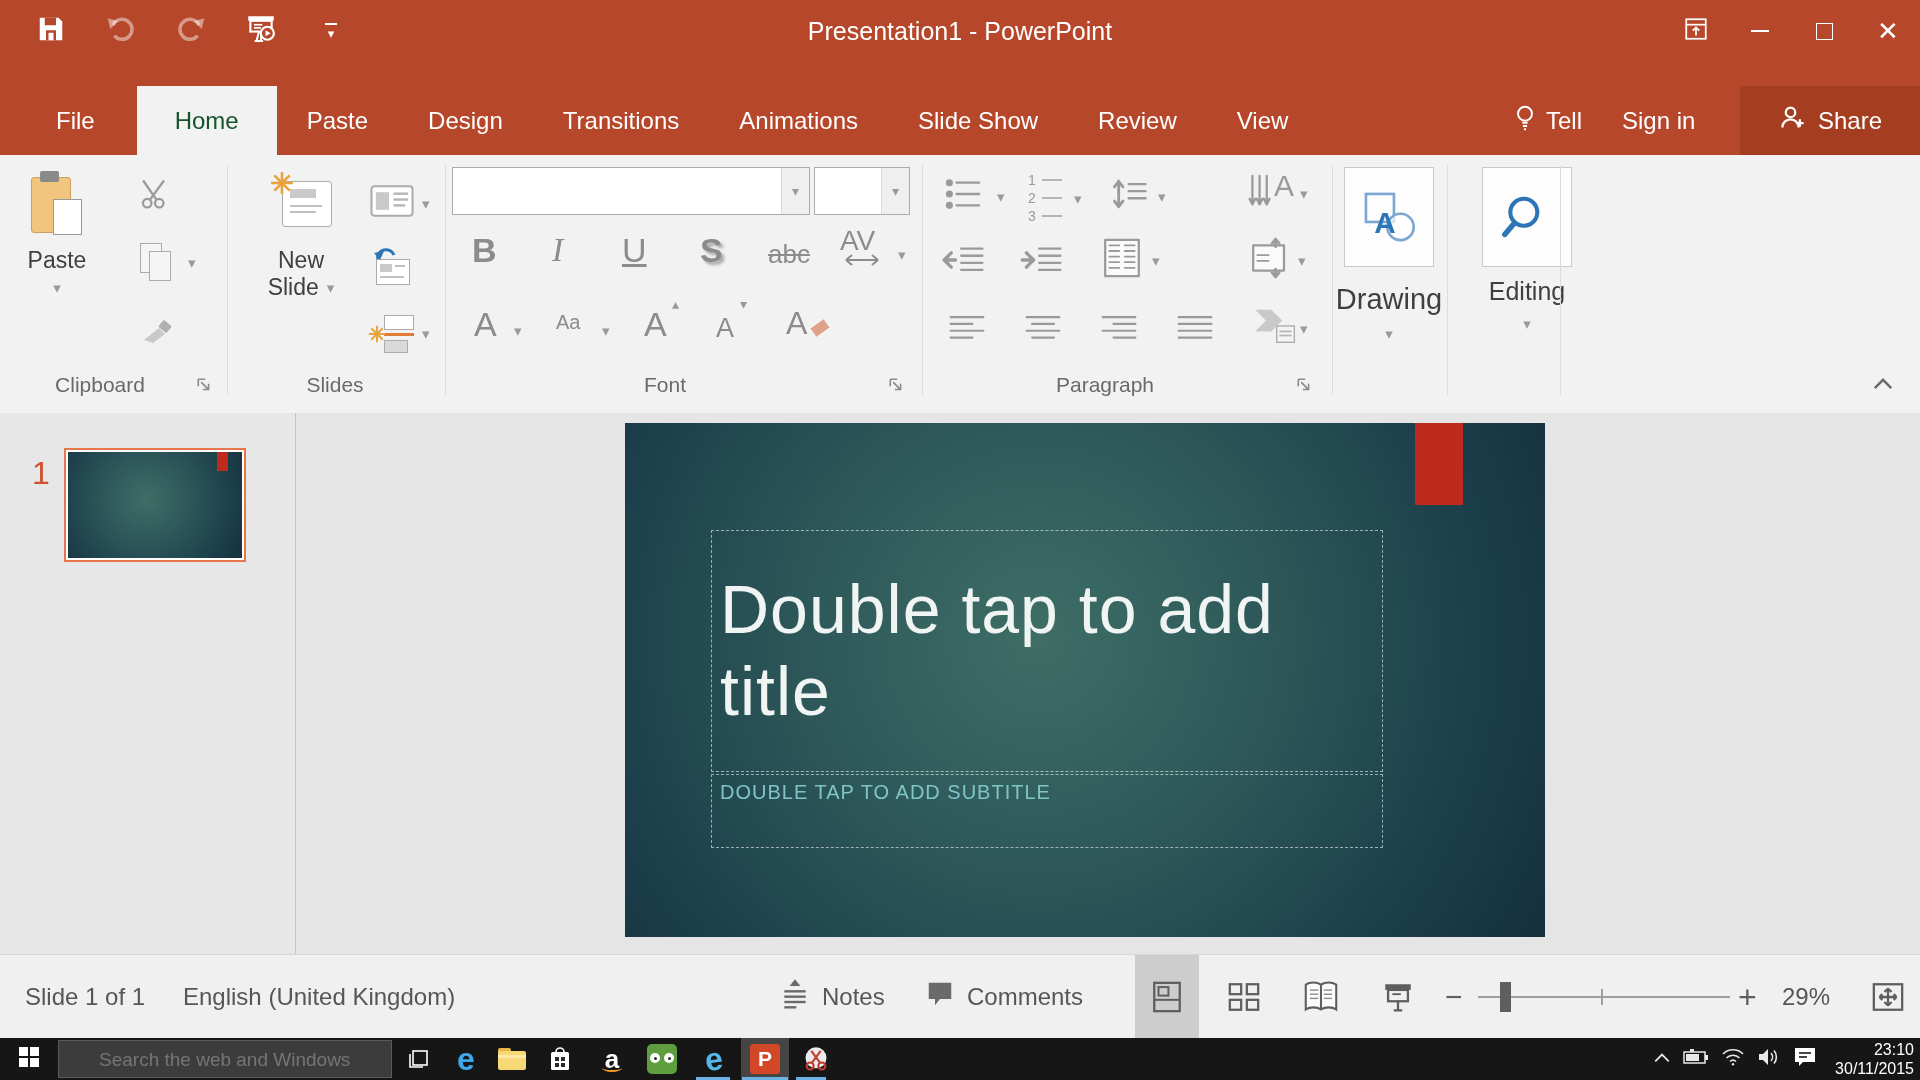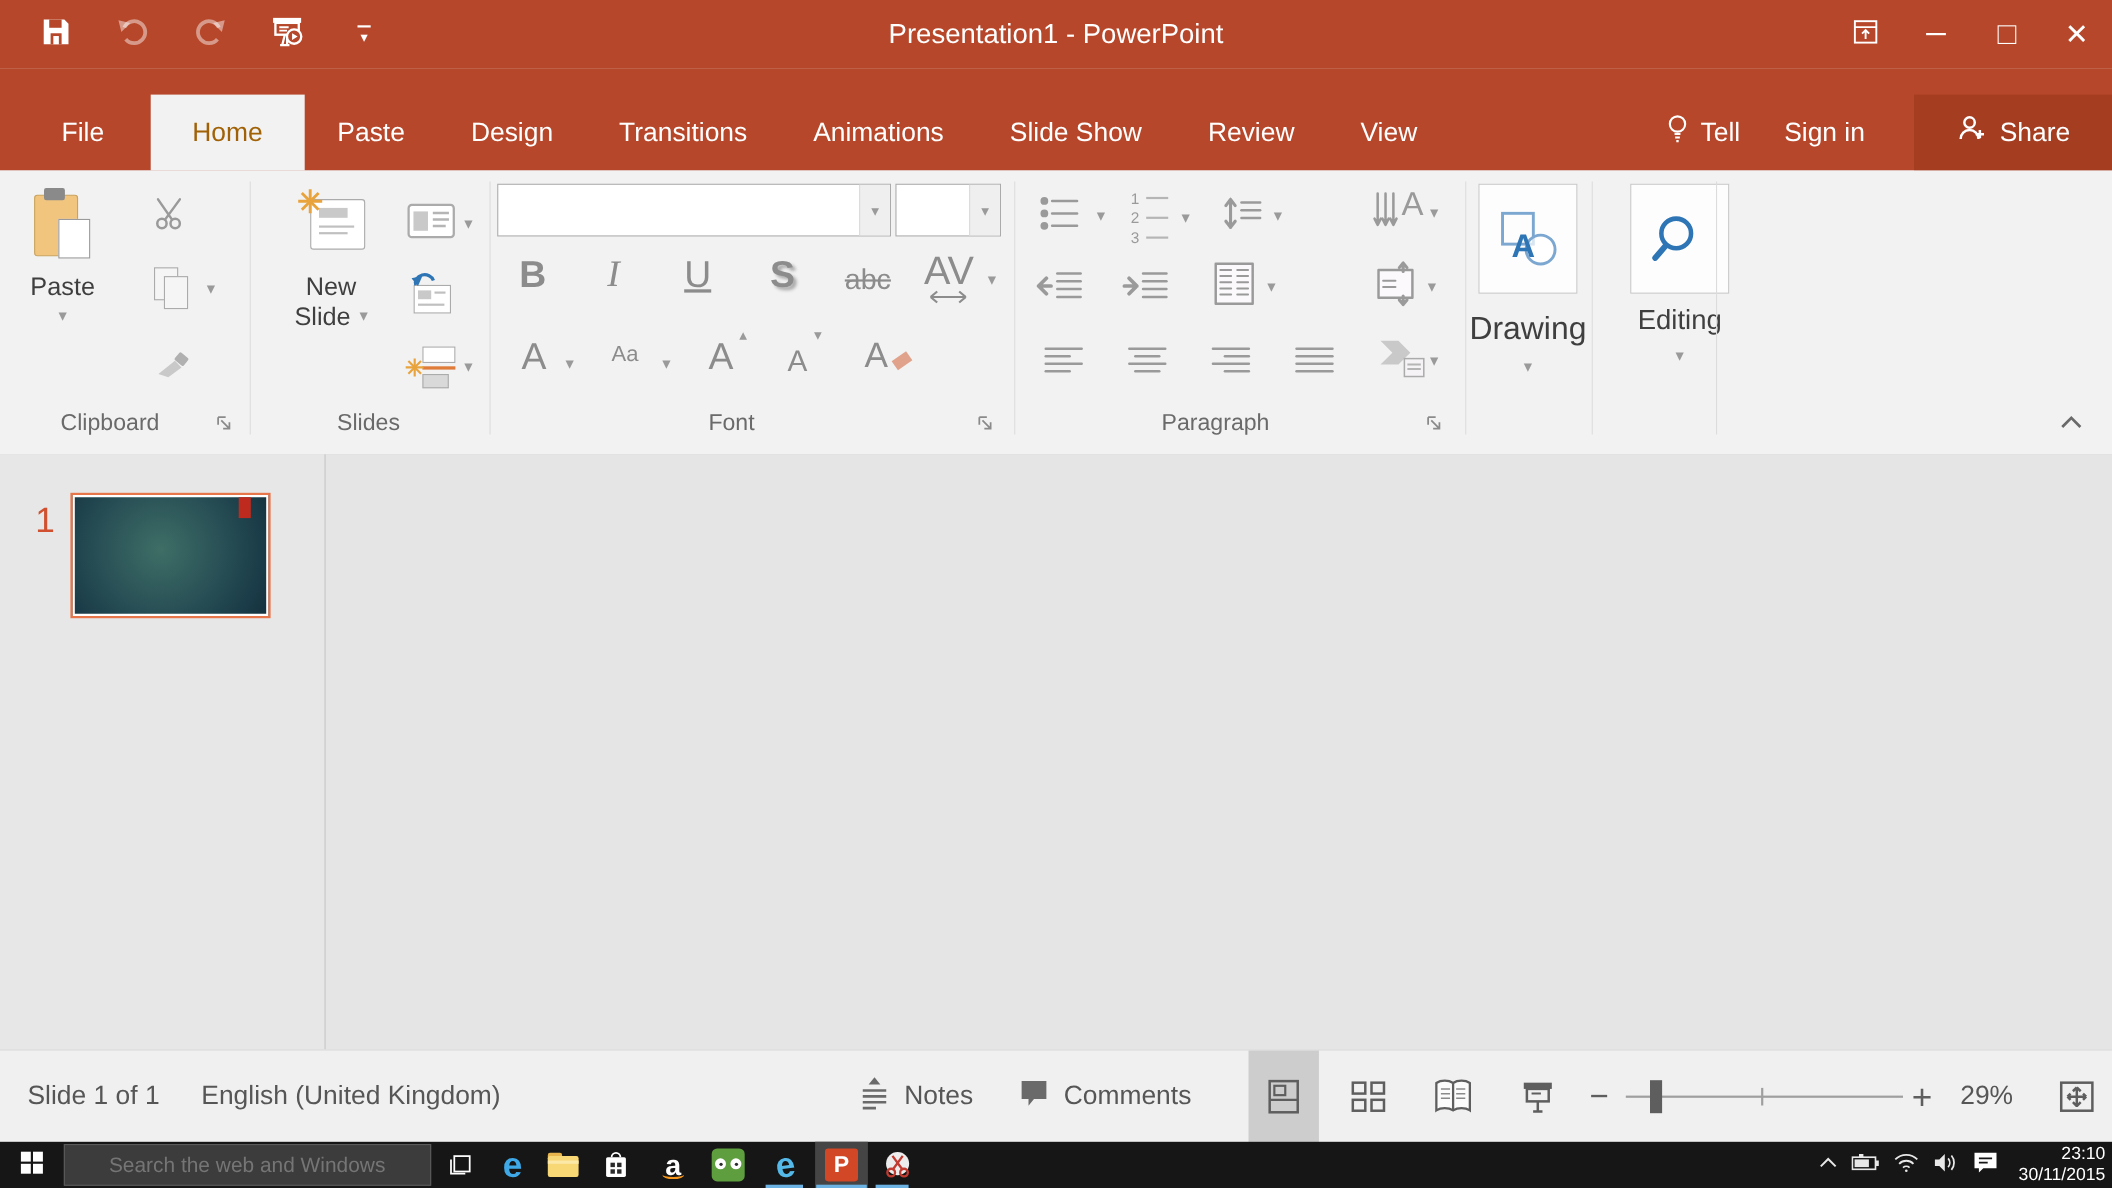--- a/index.html
+++ b/index.html
@@ -15,21 +15,21 @@
   .win-controls{position:absolute;right:0;top:0;height:62px;display:flex;align-items:center;}
   .wc{width:64px;height:62px;display:flex;align-items:center;justify-content:center;color:#fff;}
   .wc .minbar{width:18px;height:2px;background:#fff;}
   .wc .restore{width:15px;height:15px;border:1.5px solid #fff;position:relative;background:#B7472A;}
   .wc .restore:before{content:"";position:absolute;left:3px;top:-6px;width:15px;height:15px;border:1.5px solid #fff;z-index:-1;}
   .wc .closex{font-size:26px;font-weight:400;}
   
   #tabrow{position:absolute;left:0;top:62px;width:1920px;height:93px;background:#B7472A;}
   .tabs{position:absolute;left:30px;bottom:0;display:flex;align-items:flex-end;}
   .tab{height:69px;display:flex;align-items:center;padding:0 30px;color:#fff;font-size:24px;}
-  .tab.active{background:#F2F2F2;color:#a16207;}
+  .tab.active{background:#F2F2F2;color:#14532d;}
   .tellme{position:absolute;left:1512px;bottom:0;height:69px;display:flex;align-items:center;gap:8px;color:#fff;font-size:24px;}
   .signin{position:absolute;left:1622px;bottom:0;height:69px;display:flex;align-items:center;color:#fff;font-size:24px;}
   .share{position:absolute;left:1740px;bottom:0;width:180px;height:69px;background:#A53D21;display:flex;
     align-items:center;justify-content:center;gap:10px;color:#fff;font-size:24px;}
   
   #ribbon{position:absolute;left:0;top:155px;width:1920px;height:258px;background:#F2F2F2;border-bottom:1px solid #D2D2D2;}
   .gdiv{position:absolute;top:10px;width:1px;height:230px;background:#DCDCDC;}
   .glabel{position:absolute;top:218px;font-size:21px;color:#6A6A6A;text-align:center;}
   .launcher{position:absolute;top:222px;width:20px;height:20px;color:#8A8A8A;}
   .bigbtn{position:absolute;display:flex;flex-direction:column;align-items:center;color:#3F3F3F;font-size:23px;}
@@ -301,21 +301,21 @@
   </div>
   <div class="combo" style="left:814px;top:12px;width:94px;">
     <span class="cdd">▾</span>
   </div>
   <div class="fbtn" style="left:472px;top:76px;font-size:34px;font-weight:bold;">B</div>
   <div class="fbtn" style="left:552px;top:76px;font-size:34px;font-style:italic;font-family:'Liberation Serif',serif;">I</div>
   <div class="fbtn" style="left:622px;top:76px;font-size:34px;text-decoration:underline;">U</div>
   <div class="fbtn" style="left:700px;top:76px;font-size:34px;font-weight:bold;text-shadow:3px 3px 3px rgba(0,0,0,.3);">S</div>
   <div class="fbtn" style="left:768px;top:84px;font-size:26px;text-decoration:line-through;">abc</div>
   <div class="fbtn" style="left:840px;top:70px;">
-    <span style="font-size:36px;">AV</span>
+    <span style="font-size:28px;">AV</span>
     <svg style="display:block;margin-top:-4px;" width="44" height="14" viewBox="0 0 44 14">
         <path d="M6 7 H38 M6 7 L12 2 M6 7 L12 12 M38 7 L32 2 M38 7 L32 12" stroke="#8C8C8C" stroke-width="2" fill="none"></path>
       </svg>
   </div>
   <span class="dd abs" style="left:898px;top:92px;">▾</span>
 
   <div class="fbtn" style="left:474px;top:150px;font-size:34px;">A</div>
   <span class="dd abs" style="left:514px;top:168px;">▾</span>
   <div class="fbtn" style="left:556px;top:156px;font-size:20px;">Aa</div>
   <span class="dd abs" style="left:602px;top:168px;">▾</span>
@@ -526,20 +526,30 @@
 </div>
 
 <div id="content">
   <div id="thumbpanel">
     <div class="thumb-num">1</div>
     <div class="thumb">
       <div class="mflag"></div>
     </div>
   </div>
 
+  <div id="slide">
+    <div class="flag"></div>
+    <div class="ph ph-title">
+      <div class="t">Double tap to add</div>
+      <div class="t">title</div>
+    </div>
+    <div class="ph ph-sub">
+      <div class="t">DOUBLE TAP TO ADD SUBTITLE</div>
+    </div>
+  </div>
 </div>
 
 <div id="statusbar">
   <div class="sb" style="left:25px;">Slide 1 of 1</div>
   <div class="sb" style="left:780px;gap:12px;">
     <span>
       <svg width="30" height="32" viewBox="0 0 22 24">
           <polygon points="11,1 15,6 7,6" fill="#6A6A6A"></polygon>
           <g stroke="#6A6A6A" stroke-width="1.8">
             <line x1="3" y1="10" x2="19" y2="10"></line>

